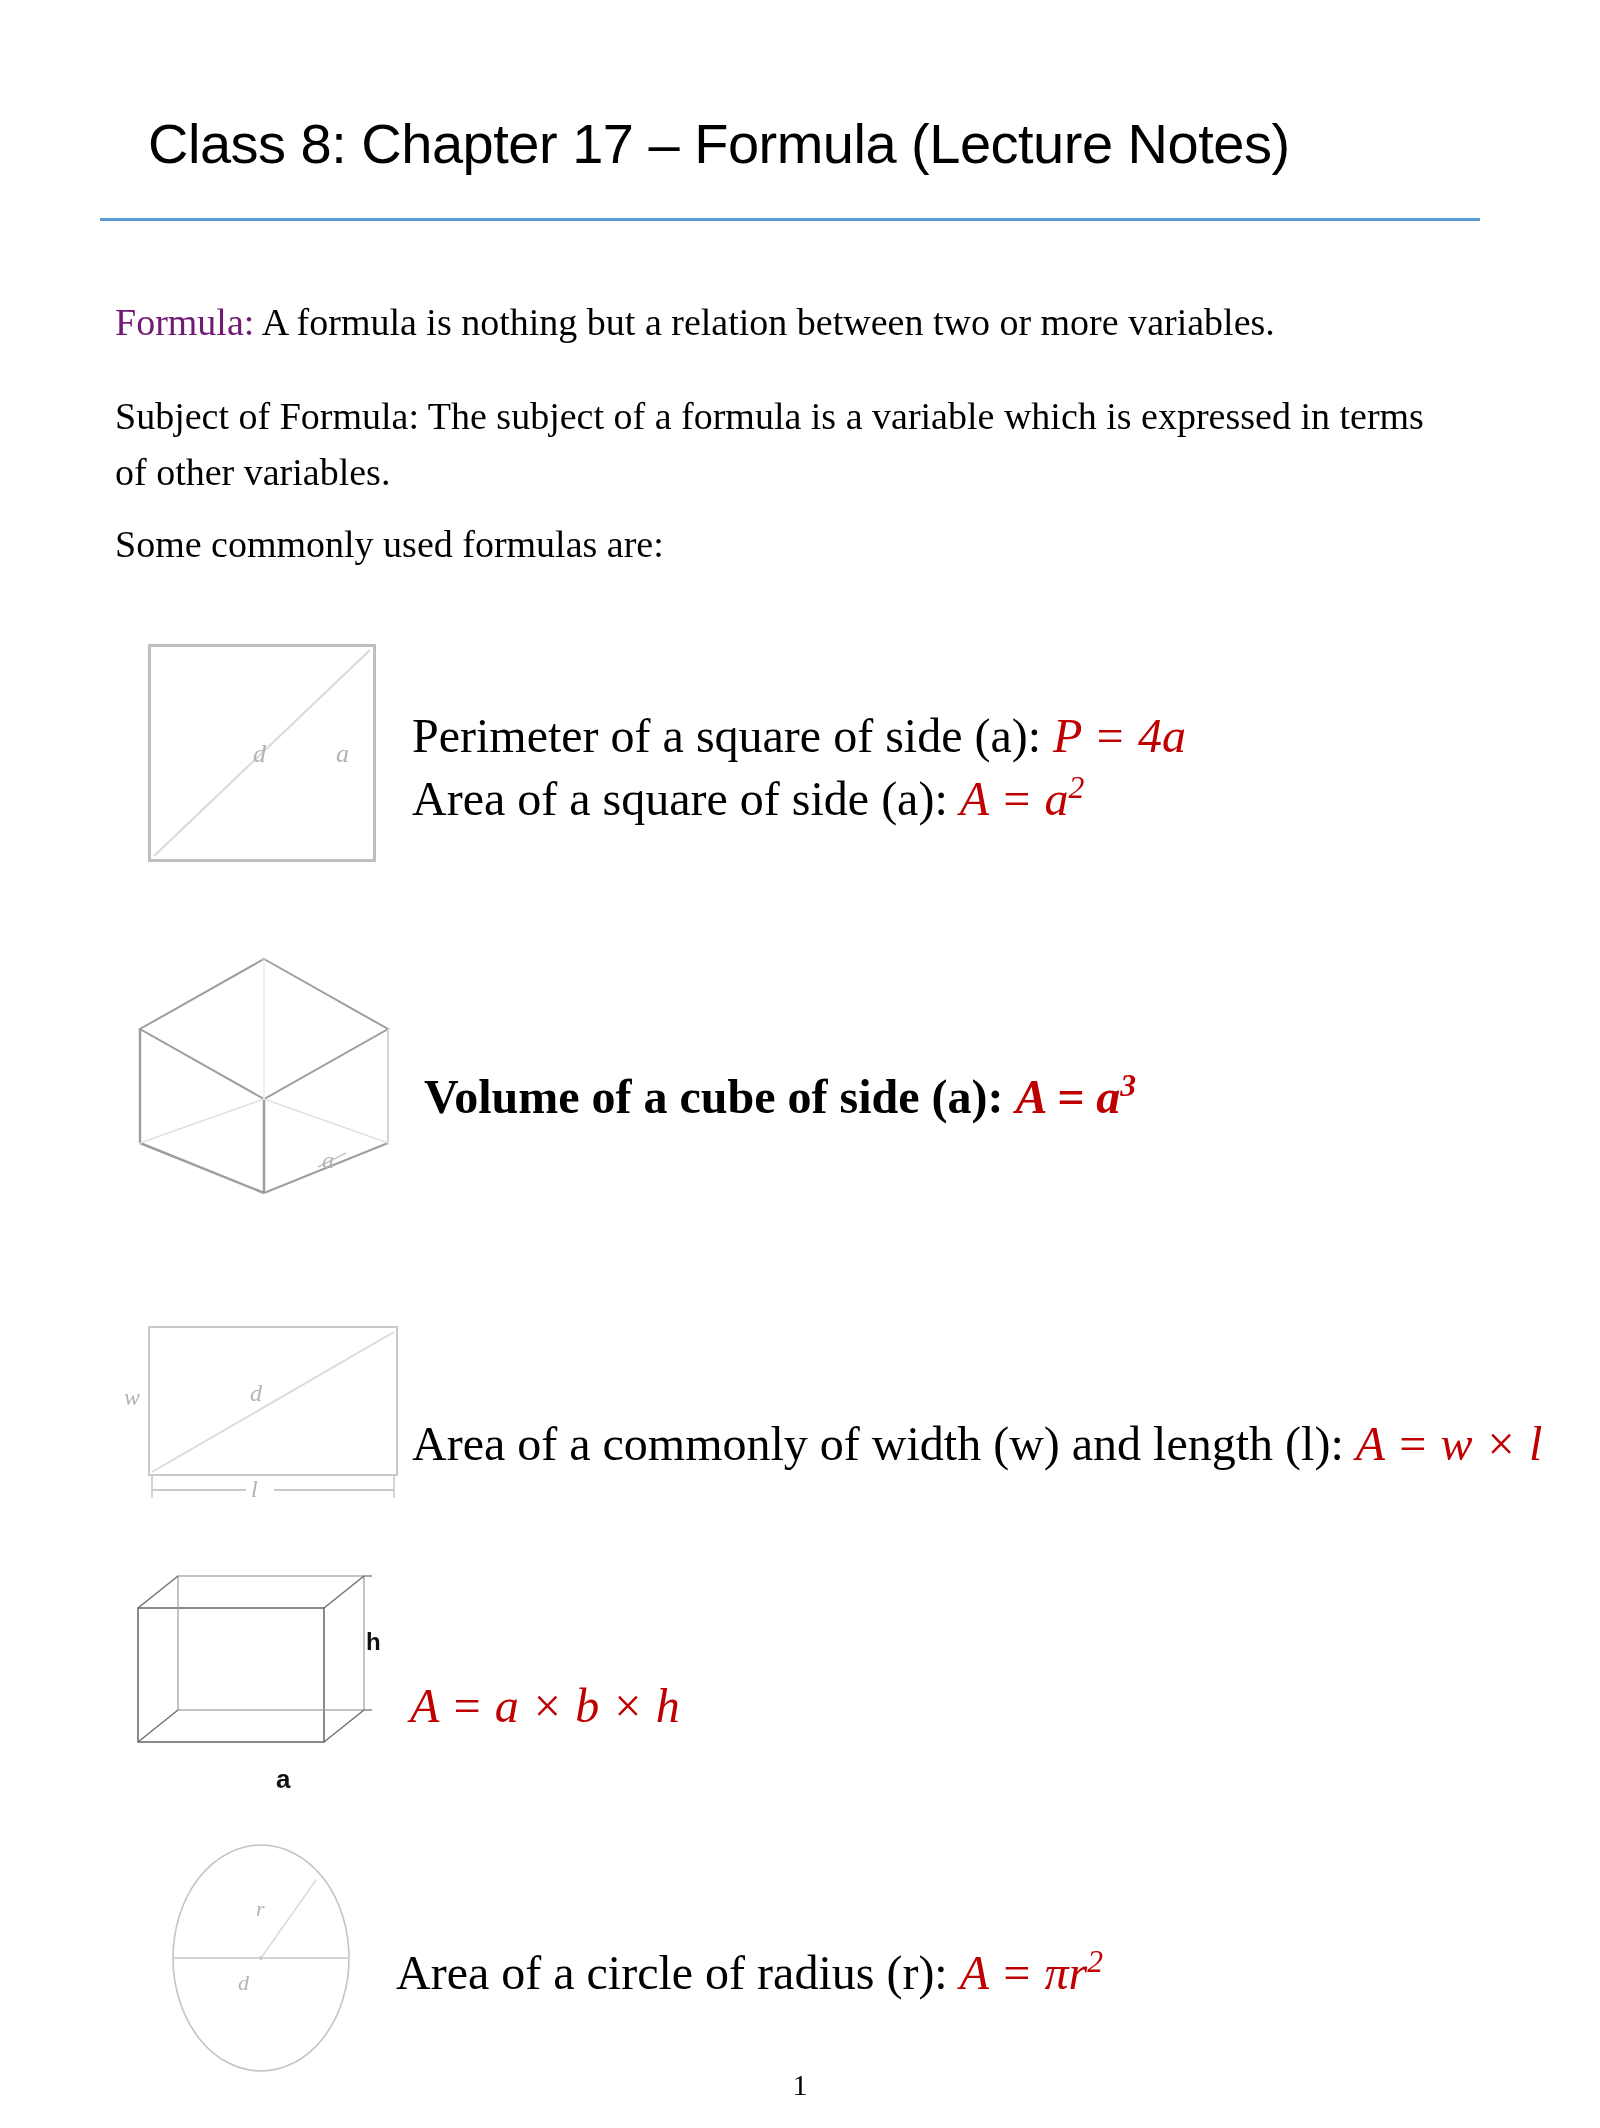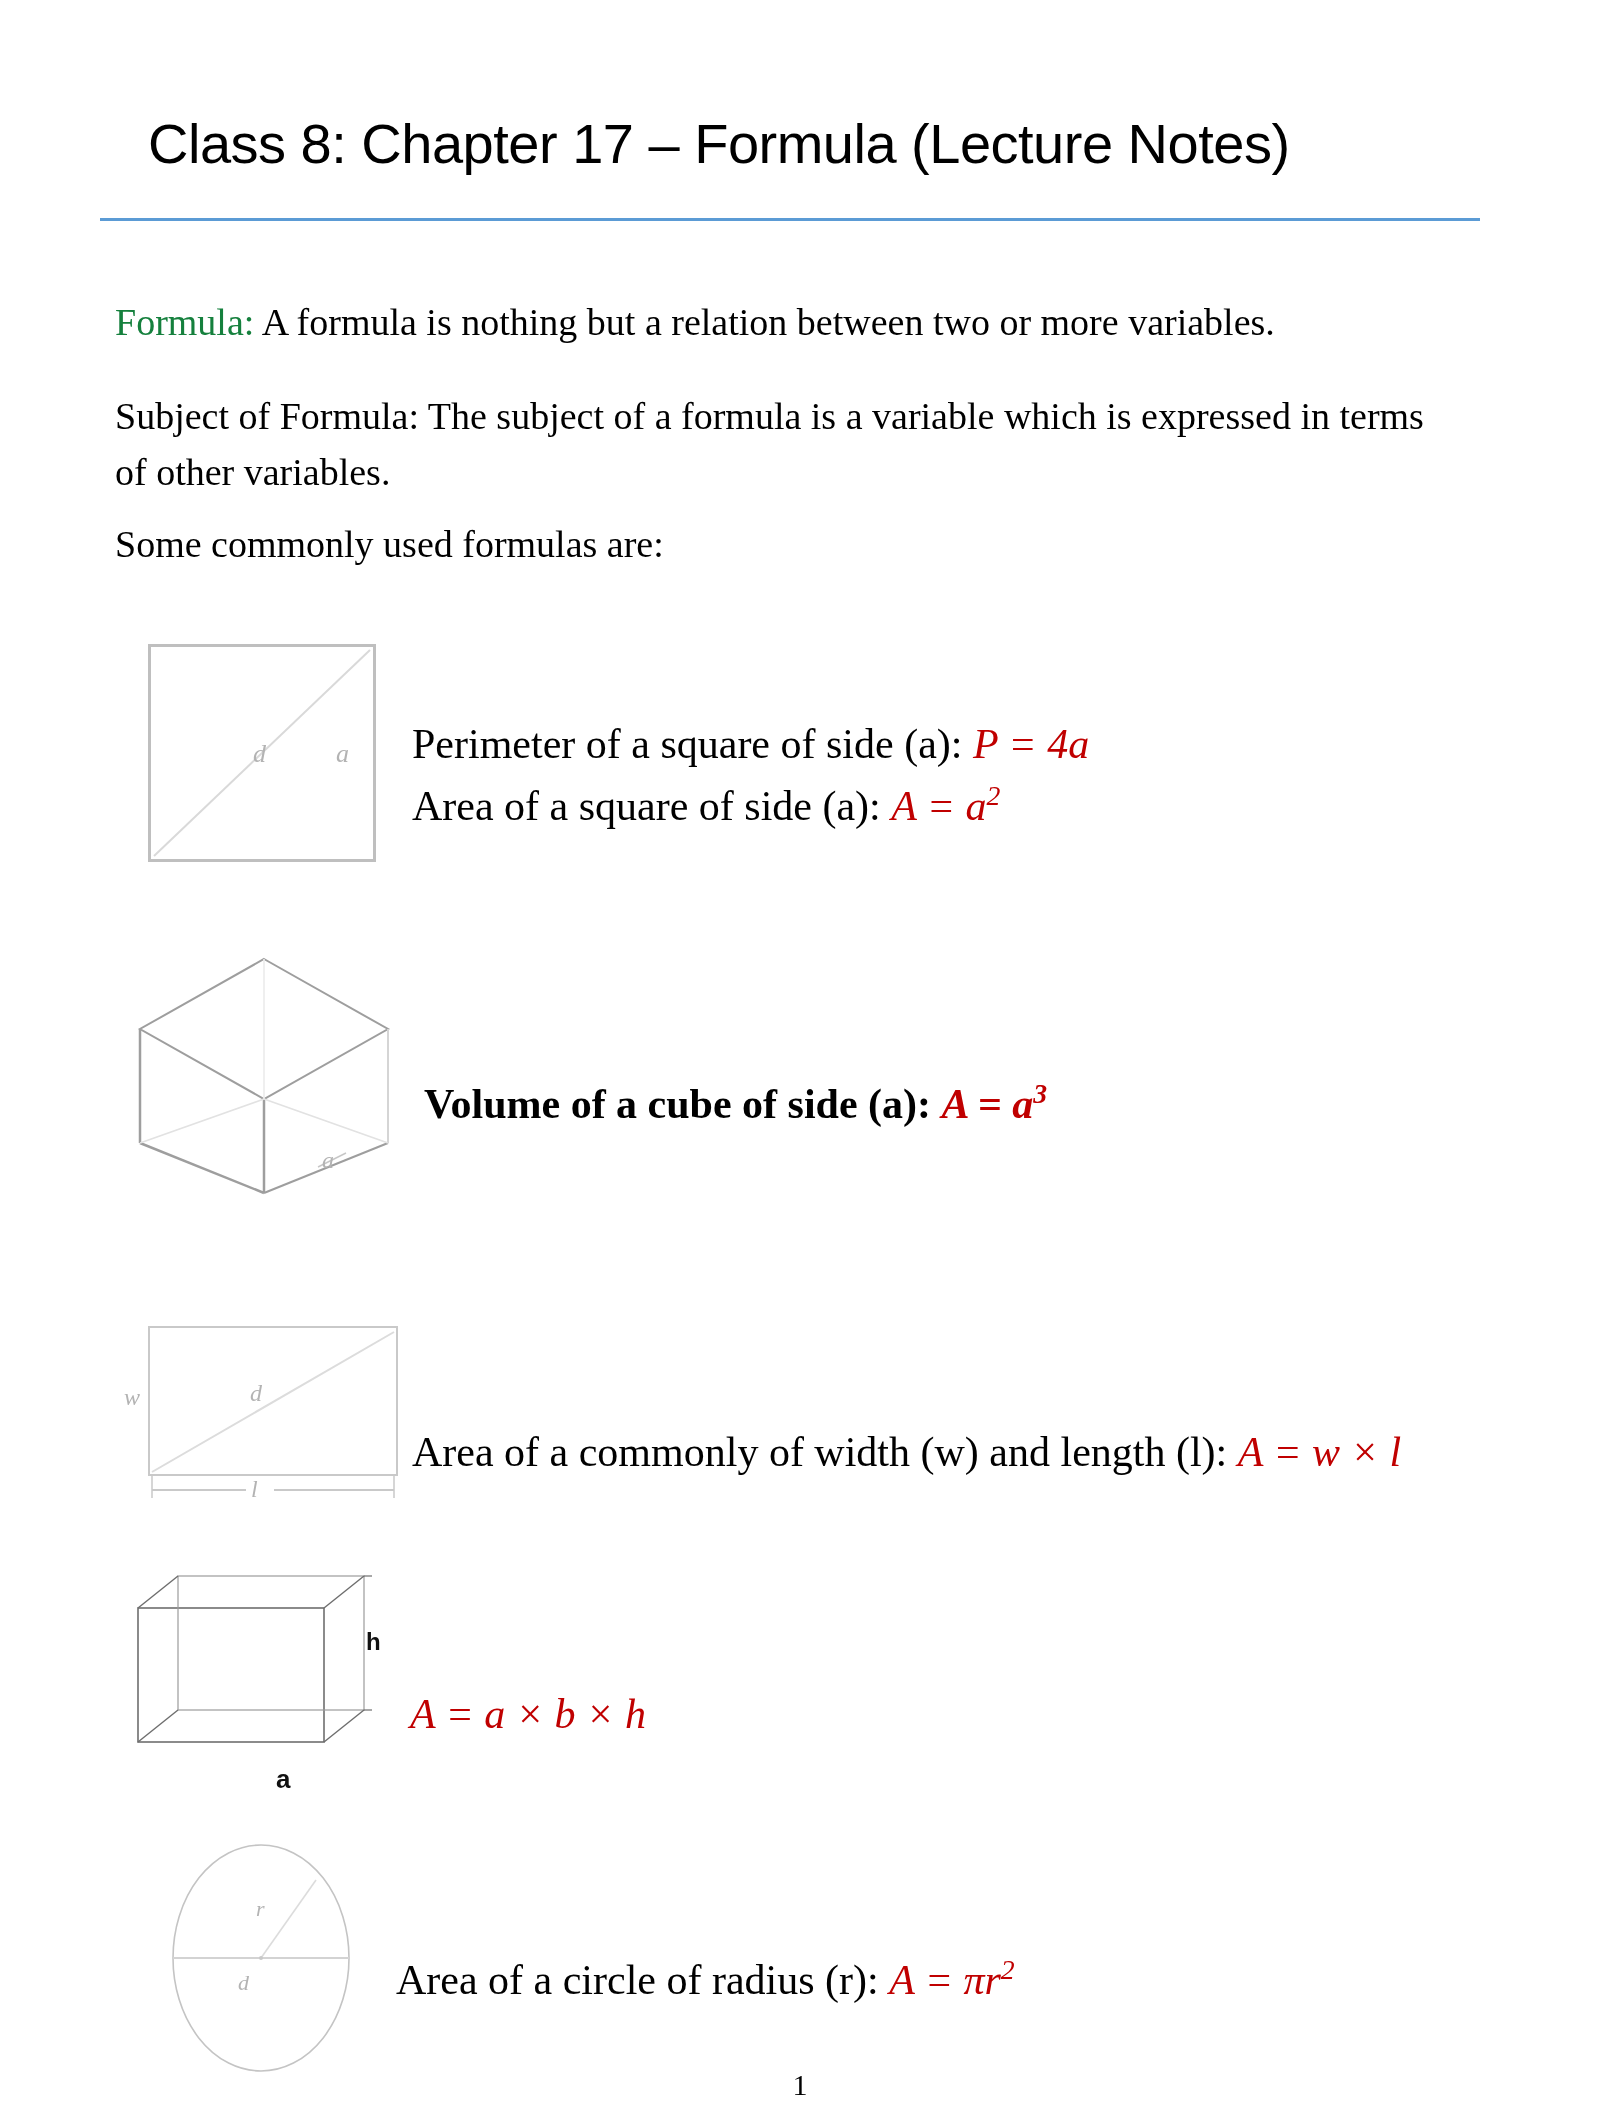--- a/index.html
+++ b/index.html
@@ -36,34 +36,33 @@
     background:#5b9bd5;
   }
 
   
   .para {
     position:absolute;
     font-size:38px;
     line-height:56px;
     color:#000000;
   }
-  .red { color:#15803d;text-align:right; }
+  .red { color:#701a75;text-align:right; }
 
   .p-formula   { left:115px; top:278px;  width:1340px; }
   .p-subject   { left:115px; top:372px;  width:1320px; }
   .p-some      { left:115px; top:500px;  width:1000px; }
 
   
   .frow {
     position:absolute;
-    font-size:42px;
+    font-size:48px;
     line-height:56px;
     color:#000000;
     white-space:nowrap;
-    margin-top:8px;
   }
   .mathred {
     color:#c00000;
     font-style:italic;
     font-family:"Liberation Serif", serif;
   }
   .mathred sup { font-style:italic; font-size:0.66em; }
 
   
   .fig { position:absolute; }

